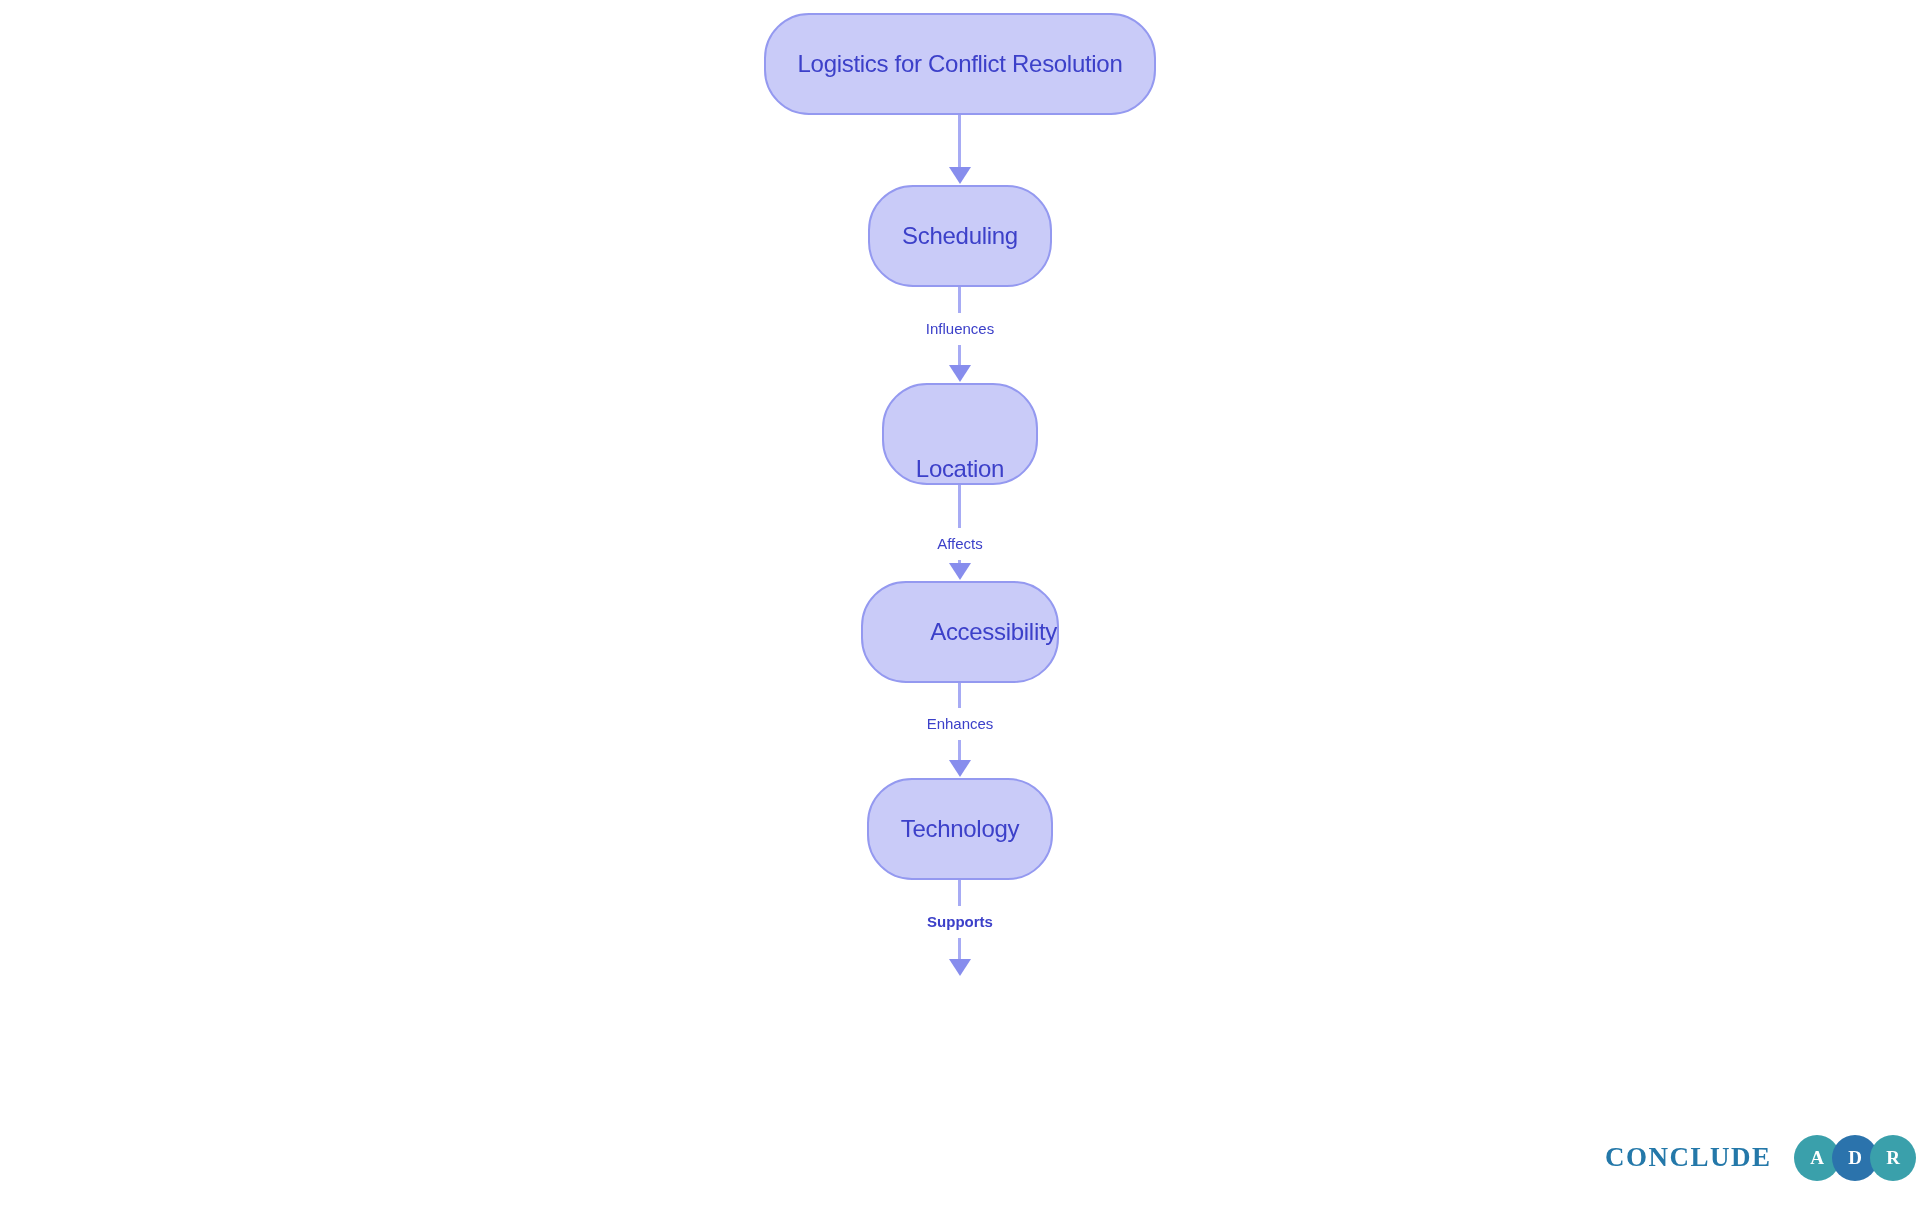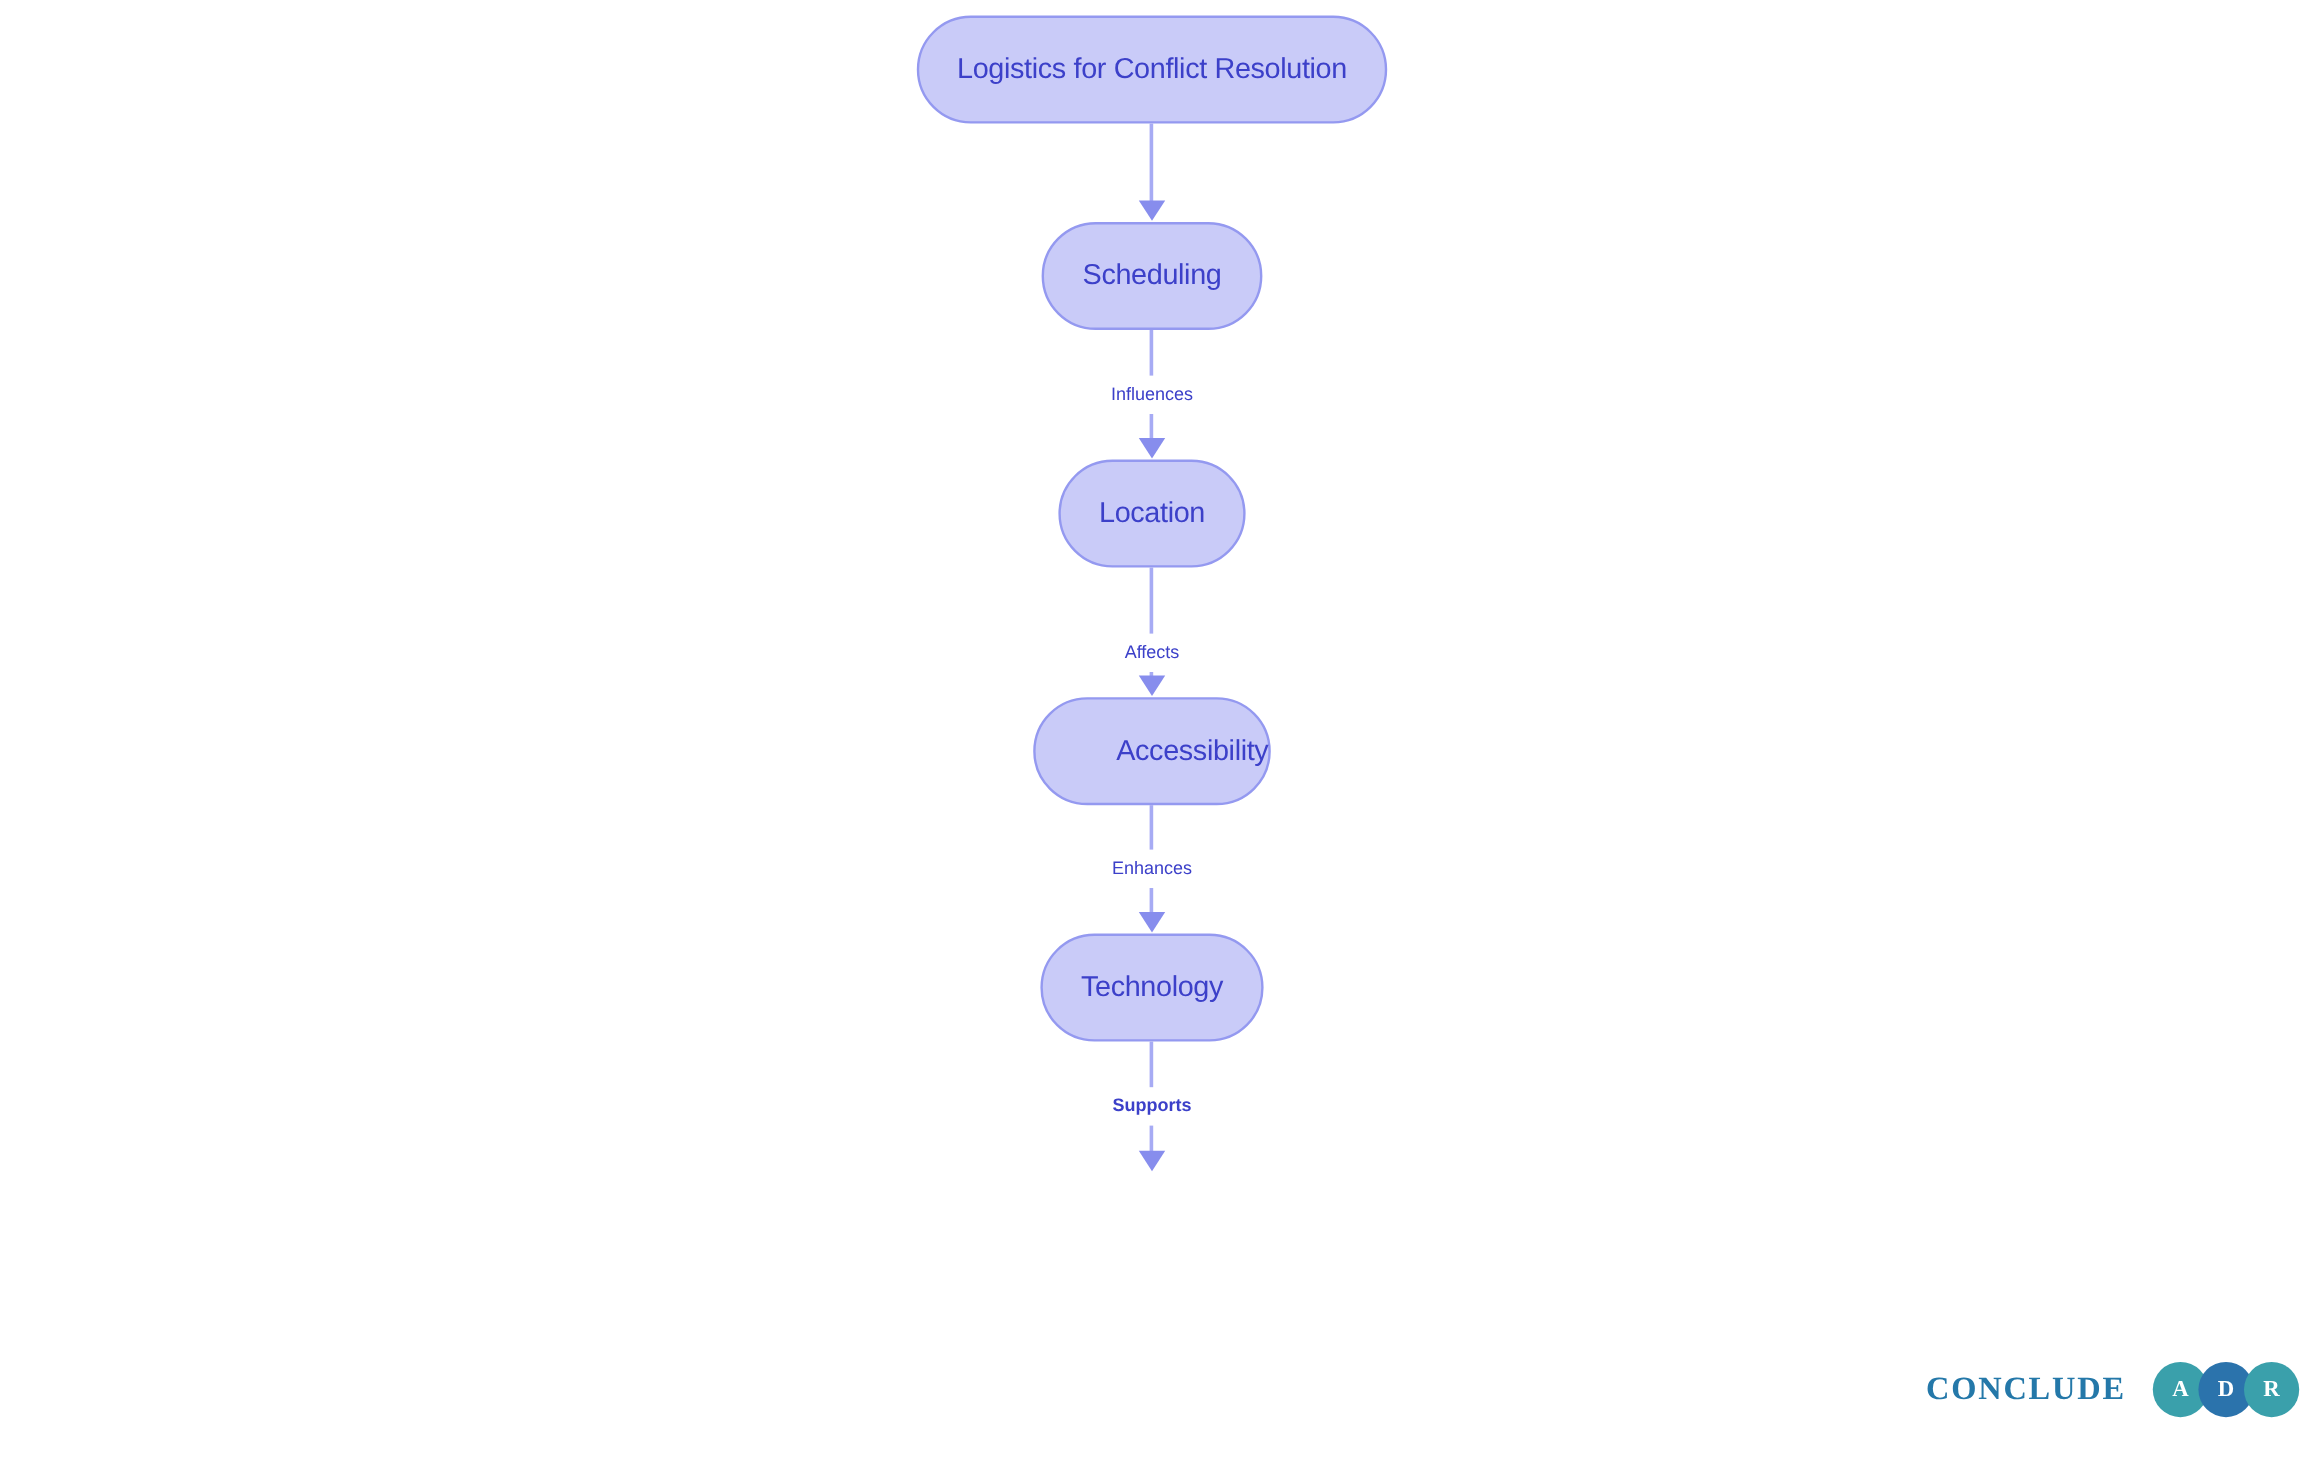--- a/index.html
+++ b/index.html
@@ -19,21 +19,21 @@
   body{
     width:1920px;height:1215px;
     background:var(--background);
     font-family:"Liberation Sans", sans-serif;
     overflow:hidden;
   }
   .canvas{position:relative;width:1920px;height:1215px;}
 
   .node{
     position:absolute;
-    height:90px;
+    height:102px;
     box-sizing:border-box;
     background:var(--node-fill);
     border:2px solid var(--node-border);
     border-radius:45px;
     display:flex;align-items:center;justify-content:center;
     color:var(--node-text);
     font-size:24px;
     letter-spacing:-0.3px;
     white-space:nowrap;
   }
@@ -114,21 +114,21 @@
   <div class="edge-label" style="top:906px;font-weight:bold;">Supports</div>
 
   <div class="node" style="left:764px;top:13px;width:392px;">
     <span>Logistics for Conflict Resolution</span>
   </div>
 
   <div class="node" style="left:868px;top:185px;width:184px;text-align:right;">
     <span>Scheduling</span>
   </div>
 
-  <div class="node" style="left:882px;top:383px;width:156px;">
+  <div class="node" style="left:882px;top:383px;width:156px;align-items:flex-end;">
     <span>Location</span>
   </div>
 
   <div class="node" style="left:861px;top:581px;width:198px;justify-content:flex-end;">
     <span>Accessibility</span>
   </div>
 
   <div class="node" style="left:867px;top:778px;width:186px;">
     <span>Technology</span>
   </div>

